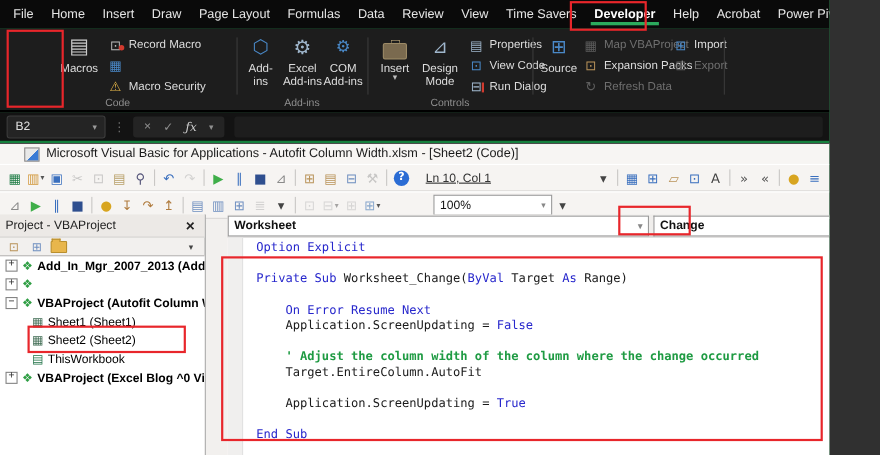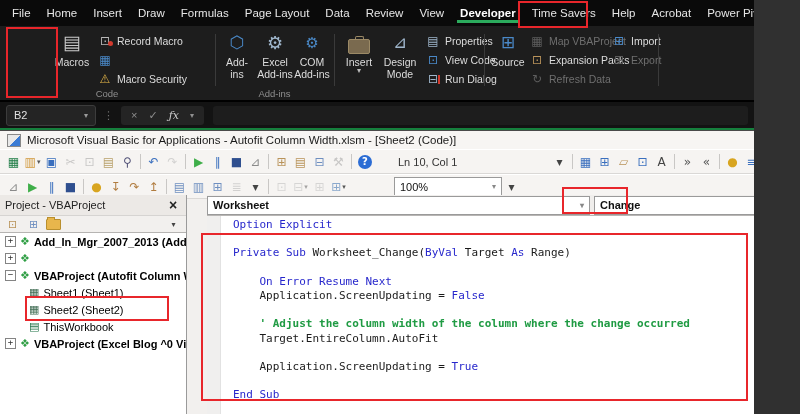--- a/index.html
+++ b/index.html
@@ -40,33 +40,33 @@
            color:#e0e0e0;font-size:11px;display:flex;align-items:center;padding:0 7px;}
   .namebox .nbcaret{margin-left:auto;color:#9a9a9a;font-size:8px;}
   .fdots{color:#6f6f6f;margin:0 7px;font-size:11px;}
   .fxcluster{height:19px;background:#242424;border-radius:3px;display:flex;align-items:center;gap:11px;padding:0 10px;
              color:#8f8f8f;font-size:11px;}
   .fxcluster .fx{color:#cfcfcf;font-style:italic;font-family:"DejaVu Serif",serif;}
   .fxcluster .fcaret{font-size:8px;}
   .finput{flex:1;height:19px;background:#1d1d1d;margin:0 6px 0 9px;border-radius:3px;}
   
   .vba{position:absolute;top:130px;left:0;right:0;bottom:0;background:#f2f0ee;border-top:1px solid #4a4a4a;}
-  .vtitle{height:18px;display:flex;align-items:center;font-size:11.5px;color:#1a1a1a;padding-left:7px;background:#f7f5f3;}
+  .vtitle{height:18px;display:flex;align-items:center;font-size:11.5px;color:#1a1a1a;padding-left:22px;background:#f7f5f3;}
   .vticon{width:12px;height:11px;margin-right:6px;background:linear-gradient(135deg,#e8e8e8 55%,#3a7bd5 55%);
           border:1px solid #888;display:inline-block;}
   .tbar{height:23px;display:flex;align-items:center;background:#f6f4f2;border-top:1px solid #fff;
         border-bottom:1px solid #dad8d6;padding-left:4px;}
   .irow{display:flex;align-items:center;}
   .ticon{width:17px;height:17px;display:flex;align-items:center;justify-content:center;font-size:12px;margin:0 1px;
          border-radius:2px;font-family:"DejaVu Sans",sans-serif;flex:none;}
   .ticon.dim{opacity:.5;}
   .ticon.badge{width:14px;height:14px;border-radius:50%;font-size:10px;font-weight:bold;margin:0 3px;}
   .tcaret{font-size:7px;color:#555;margin-left:1px;}
   .tsep{width:1px;height:15px;background:#c9c7c5;margin:0 3px;flex:none;}
-  .pos{font-size:11px;color:#333;margin-left:23px;width:66px;flex:none;}
+  .pos{font-size:11px;color:#333;margin-left:12px;width:66px;flex:none;text-decoration:underline;}
   .spacer{flex:none;}
   .combo{background:#fff;border:1px solid #9a9a9a;height:17px;display:flex;align-items:center;font-size:11px;color:#111;padding:0 5px;}
   .combo .ccaret{margin-left:auto;color:#888;font-size:8px;}
   .combo.zoomc{width:96px;margin-left:46px;flex:none;}
   
   .vmain{position:absolute;top:64px;left:0;right:0;bottom:0;}
   .ppanel{position:absolute;left:0;top:0;width:186px;bottom:0;background:#f2f0ee;border-right:1px solid #9a9a9a;}
   .phead{height:20px;background:#ece9e6;border-bottom:1px solid #d6d4d2;display:flex;align-items:center;font-size:11px;color:#222;padding:0 5px;}
   .phead .ptitle{flex:1;}
   .pclose{font-size:14px;font-weight:bold;color:#222;width:16px;text-align:center;}
@@ -102,27 +102,27 @@
 </head>
 <body>
 
 <div class="screen">
 
   <div class="xl-tabs" id="xl-tabs">
       <div class="tab">File</div>
       <div class="tab">Home</div>
       <div class="tab">Insert</div>
       <div class="tab">Draw</div>
+      <div class="tab">Page Layout</div>
       <div class="tab">Formulas</div>
-      <div class="tab">Page Layout</div>
       <div class="tab">Data</div>
       <div class="tab">Review</div>
       <div class="tab">View</div>
+      <div class="tab">Time Savers</div>
       <div class="tab active">Developer</div>
-      <div class="tab">Time Savers</div>
       <div class="tab">Help</div>
       <div class="tab">Acrobat</div>
       <div class="tab">Power Pivot</div>
     </div>
 
   <div class="ribbon">
 
     <div class="rg" style="left:0;width:214px;">
       <div class="bigbtn" style="left:52px;width:40px;">
         <span class="bicon">
@@ -191,20 +191,21 @@
         </div>
         <div class="sbtn">
           <span class="ric" style="color:#4a89c8;">⊡</span>
           <span>View Code</span>
         </div>
         <div class="sbtn">
           <span class="ric rundlg" style="color:#9fb6cc;">⊟</span>
           <span>Run Dialog</span>
         </div>
       </div>
+      <div class="glabel">Controls</div>
     </div>
     <div class="rsep" style="left:484px;"></div>
 
     <div class="rg" style="left:485px;width:172px;">
       <div class="bigbtn" style="left:5px;width:36px;">
         <span class="bicon">
             <span class="ric" style="font-size:17px;color:#4a89c8;">⊞</span>
           </span>
         <span>Source</span>
       </div>

